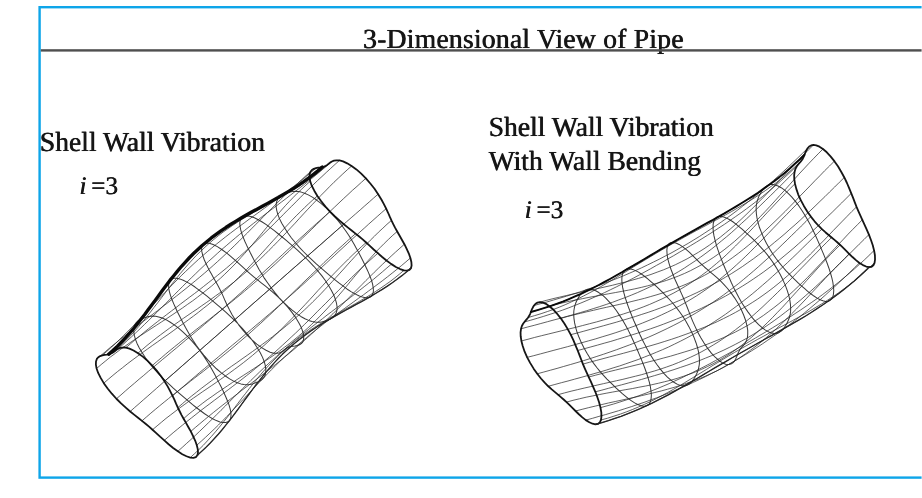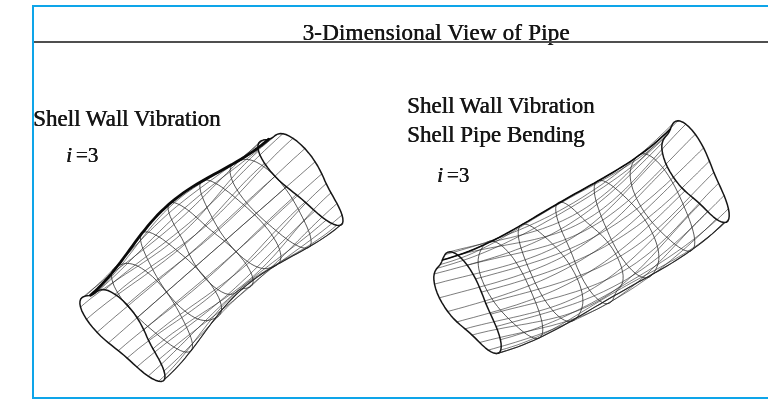--- a/index.html
+++ b/index.html
@@ -45,21 +45,21 @@
   <div class="title-divider"></div>
 </div>
 
 <div class="panel-label label-left">
   <div>Shell Wall Vibration</div>
 </div>
 <div class="mode mode-left"><span class="sym">i</span><span>=3</span></div>
 
 <div class="panel-label label-right">
   <div>Shell Wall Vibration</div>
-  <div>Shell Pipe Bending</div>
+  <div>With Wall Bending</div>
 </div>
 <div class="mode mode-right"><span class="sym">i</span><span>=3</span></div>
 
 <svg class="wire" width="768" height="415" viewBox="0 0 768 415">
   <g>
       <path d="M164.5 379.4L168.1 376.1L171.7 372.7L175.2 369.2L178.5 365.6L181.9 361.9L185.1 358.1L188.2 354.2L191.4 350.3L194.4 346.3L197.4 342.3L200.4 338.2L203.4 334.1L206.4 330.0L209.4 326.0L212.4 321.9L215.5 318.0L218.6 314.0L221.7 310.1L225.0 306.3L228.3 302.6L231.7 299.0L235.1 295.5L238.7 292.1L242.4 288.8L246.1 285.6L250.0 282.5L253.9 279.5L257.9 276.6L262.1 273.8L266.2 271.1L270.5 268.5L274.8 266.0L279.2 263.4L283.6 261.0L288.0 258.5L292.4 256.1L296.8 253.7L301.3 251.3L305.7 248.8L310.0 246.3L314.3 243.7L318.6 241.1L322.8 238.4L326.9 235.6L330.9 232.7L334.9 229.7L338.7 226.6L342.5 223.4M164.0 371.0L167.7 367.7L171.3 364.4L174.9 361.0L178.5 357.6L182.0 354.2L185.5 350.7L188.9 347.2L192.4 343.7L195.7 340.1L199.1 336.6L202.5 333.0L205.9 329.4L209.2 325.9L212.6 322.3L216.0 318.7L219.4 315.2L222.8 311.6L226.2 308.1L229.7 304.7L233.2 301.2L236.8 297.8L240.4 294.5L244.0 291.2L247.7 287.9L251.4 284.7L255.2 281.5L259.0 278.3L262.9 275.2L266.8 272.2L270.7 269.1L274.7 266.1L278.7 263.2L282.7 260.2L286.8 257.3L290.8 254.4L294.9 251.4L298.9 248.5L303.0 245.6L307.0 242.6L311.0 239.7L315.0 236.7L319.0 233.7L322.9 230.7L326.8 227.6L330.7 224.5L334.5 221.4L338.3 218.2L342.0 215.0M159.0 359.5L162.7 356.3L166.5 353.1L170.3 349.9L174.1 346.8L178.0 343.6L181.9 340.5L185.8 337.4L189.7 334.4L193.7 331.3L197.7 328.3L201.6 325.2L205.6 322.2L209.6 319.2L213.6 316.1L217.6 313.1L221.5 310.0L225.5 307.0L229.4 303.9L233.3 300.8L237.1 297.6L241.0 294.5L244.8 291.3L248.5 288.1L252.3 284.9L256.0 281.6L259.6 278.3L263.2 275.0L266.8 271.6L270.4 268.3L273.9 264.9L277.4 261.5L280.9 258.0L284.3 254.6L287.8 251.1L291.2 247.7L294.6 244.2L298.1 240.7L301.5 237.3L304.9 233.8L308.4 230.4L311.9 226.9L315.4 223.5L318.9 220.1L322.4 216.8L326.0 213.4L329.6 210.1L333.3 206.8L337.0 203.5M153.0 348.9L156.7 345.6L160.6 342.5L164.5 339.4L168.5 336.3L172.6 333.2L176.8 330.3L181.0 327.3L185.3 324.4L189.6 321.5L193.9 318.6L198.3 315.8L202.7 312.9L207.1 310.1L211.5 307.2L215.9 304.3L220.2 301.4L224.5 298.5L228.7 295.6L232.9 292.6L236.9 289.5L241.0 286.5L244.9 283.3L248.7 280.2L252.5 276.9L256.1 273.7L259.7 270.3L263.2 267.0L266.6 263.5L269.9 260.1L273.2 256.6L276.4 253.0L279.5 249.4L282.6 245.8L285.7 242.2L288.7 238.6L291.7 234.9L294.7 231.3L297.8 227.6L300.8 224.0L303.9 220.4L307.1 216.8L310.3 213.3L313.5 209.7L316.8 206.3L320.2 202.9L323.7 199.5L327.3 196.1L331.0 192.9M148.2 339.7L152.0 336.4L155.8 333.2L159.7 330.0L163.7 326.9L167.7 323.7L171.8 320.6L176.0 317.5L180.2 314.4L184.5 311.4L188.7 308.3L193.0 305.2L197.4 302.2L201.7 299.1L206.0 296.1L210.3 293.0L214.5 290.0L218.7 286.9L222.9 283.8L227.0 280.7L231.0 277.5L235.0 274.4L238.9 271.2L242.7 268.0L246.5 264.7L250.2 261.5L253.8 258.2L257.3 254.9L260.7 251.5L264.1 248.2L267.4 244.8L270.6 241.4L273.8 238.0L277.0 234.5L280.1 231.1L283.3 227.6L286.4 224.2L289.5 220.7L292.6 217.3L295.7 213.9L298.9 210.4L302.1 207.0L305.3 203.6L308.6 200.2L312.0 196.9L315.4 193.5L319.0 190.2L322.5 186.9L326.2 183.7M143.8 329.9L147.5 326.6L151.3 323.4L155.1 320.1L158.9 316.8L162.7 313.6L166.5 310.3L170.4 307.1L174.3 303.8L178.2 300.6L182.1 297.3L186.0 294.0L189.9 290.8L193.8 287.5L197.7 284.3L201.6 281.0L205.5 277.7L209.4 274.5L213.2 271.2L217.1 268.0L220.9 264.7L224.7 261.5L228.5 258.2L232.2 254.9L236.0 251.7L239.7 248.4L243.3 245.2L247.0 242.0L250.6 238.7L254.2 235.5L257.7 232.2L261.3 229.0L264.8 225.7L268.4 222.5L271.9 219.3L275.4 216.0L278.9 212.8L282.4 209.5L285.9 206.3L289.4 203.1L292.9 199.8L296.5 196.6L300.0 193.3L303.6 190.1L307.2 186.8L310.8 183.6L314.4 180.4L318.1 177.1L321.8 173.9M137.1 317.8L140.8 314.5L144.5 311.3L148.2 308.1L151.8 304.9L155.5 301.7L159.1 298.5L162.8 295.3L166.4 292.1L170.0 288.9L173.6 285.8L177.2 282.6L180.8 279.5L184.4 276.3L188.0 273.1L191.6 270.0L195.3 266.8L198.9 263.6L202.5 260.4L206.2 257.2L209.8 254.0L213.5 250.8L217.1 247.6L220.8 244.4L224.5 241.1L228.2 237.9L232.0 234.6L235.7 231.3L239.5 228.0L243.2 224.7L247.0 221.4L250.8 218.1L254.6 214.8L258.4 211.5L262.2 208.1L266.0 204.8L269.8 201.5L273.6 198.1L277.4 194.8L281.2 191.4L285.0 188.1L288.8 184.8L292.6 181.5L296.4 178.2L300.2 174.9L303.9 171.6L307.7 168.3L311.4 165.0L315.1 161.8M126.9 304.6L130.6 301.4L134.3 298.3L138.0 295.1L141.6 292.1L145.3 289.1L149.0 286.1L152.6 283.2L156.3 280.3L159.9 277.5L163.5 274.6L167.2 271.8L170.8 269.0L174.4 266.2L178.0 263.3L181.7 260.5L185.3 257.6L188.9 254.8L192.6 251.8L196.2 248.9L199.9 245.9L203.6 242.8L207.3 239.7L211.0 236.5L214.7 233.3L218.4 230.0L222.1 226.7L225.8 223.3L229.6 219.9L233.3 216.4L237.1 212.8L240.9 209.3L244.6 205.6L248.4 202.0L252.2 198.3L256.0 194.7L259.8 191.0L263.6 187.3L267.4 183.6L271.1 180.0L274.9 176.3L278.7 172.7L282.5 169.1L286.2 165.6L290.0 162.1L293.7 158.6L297.5 155.3L301.2 151.9L304.9 148.6M115.0 294.3L118.8 291.1L122.5 287.9L126.2 284.9L130.0 281.9L133.8 279.0L137.6 276.2L141.4 273.4L145.2 270.7L149.0 268.0L152.8 265.3L156.6 262.7L160.4 260.1L164.3 257.5L168.1 254.8L171.9 252.2L175.7 249.5L179.5 246.7L183.3 244.0L187.1 241.1L190.9 238.2L194.7 235.3L198.4 232.2L202.1 229.1L205.9 225.9L209.6 222.6L213.2 219.2L216.9 215.8L220.6 212.2L224.2 208.6L227.8 205.0L231.5 201.2L235.1 197.5L238.7 193.7L242.3 189.8L245.9 186.0L249.4 182.1L253.0 178.2L256.6 174.3L260.2 170.5L263.8 166.7L267.4 162.9L271.1 159.2L274.7 155.5L278.3 151.9L282.0 148.4L285.7 144.9L289.3 141.6L293.0 138.3M104.9 289.7L108.7 286.5L112.4 283.3L116.2 280.2L119.9 277.1L123.7 274.0L127.5 271.0L131.3 268.0L135.2 265.0L139.0 262.1L142.8 259.2L146.7 256.3L150.5 253.3L154.4 250.4L158.2 247.5L162.1 244.6L165.9 241.7L169.7 238.7L173.5 235.7L177.3 232.7L181.1 229.6L184.9 226.5L188.7 223.4L192.4 220.2L196.1 217.0L199.8 213.7L203.5 210.4L207.1 207.0L210.8 203.6L214.4 200.2L218.0 196.7L221.6 193.2L225.2 189.7L228.8 186.1L232.4 182.5L236.0 178.9L239.5 175.3L243.1 171.8L246.7 168.2L250.2 164.6L253.8 161.0L257.4 157.5L261.0 154.0L264.6 150.5L268.3 147.1L271.9 143.7L275.6 140.3L279.2 137.0L282.9 133.7M98.6 290.6L102.3 287.3L105.9 284.0L109.6 280.7L113.2 277.3L116.8 273.9L120.4 270.4L124.0 266.9L127.5 263.4L131.1 259.9L134.6 256.4L138.2 252.8L141.7 249.3L145.2 245.7L148.8 242.1L152.3 238.6L155.8 235.1L159.4 231.6L163.0 228.1L166.6 224.6L170.2 221.2L173.8 217.8L177.5 214.5L181.1 211.2L184.8 207.9L188.6 204.7L192.3 201.5L196.1 198.3L199.8 195.2L203.7 192.1L207.5 189.1L211.3 186.1L215.2 183.1L219.0 180.1L222.9 177.1L226.8 174.2L230.7 171.3L234.6 168.3L238.5 165.4L242.3 162.4L246.2 159.4L250.1 156.4L253.9 153.4L257.7 150.4L261.5 147.3L265.3 144.2L269.1 141.0L272.8 137.8L276.6 134.6M94.7 293.4L98.4 290.1L101.9 286.7L105.5 283.2L108.9 279.6L112.3 275.9L115.6 272.1L118.8 268.2L122.0 264.3L125.2 260.3L128.3 256.2L131.5 252.2L134.6 248.1L137.7 244.0L140.8 239.9L143.9 235.9L147.1 231.9L150.3 227.9L153.5 224.1L156.8 220.3L160.2 216.6L163.6 212.9L167.2 209.4L170.8 206.0L174.4 202.7L178.2 199.5L182.0 196.4L185.9 193.4L189.9 190.6L193.9 187.8L198.0 185.1L202.2 182.4L206.4 179.9L210.7 177.4L214.9 174.9L219.2 172.5L223.6 170.1L227.9 167.7L232.2 165.2L236.5 162.8L240.7 160.3L244.9 157.7L249.1 155.1L253.2 152.4L257.2 149.6L261.2 146.7L265.1 143.7L268.9 140.6L272.7 137.4M90.6 295.2L94.3 291.9L97.9 288.5L101.3 285.0L104.7 281.4L108.0 277.7L111.3 273.9L114.4 270.0L117.5 266.0L120.6 262.1L123.6 258.0L126.6 254.0L129.6 249.9L132.6 245.8L135.6 241.7L138.6 237.7L141.6 233.7L144.8 229.8L147.9 225.9L151.1 222.1L154.5 218.4L157.8 214.8L161.3 211.3L164.9 207.9L168.5 204.6L172.3 201.4L176.1 198.3L180.1 195.3L184.1 192.4L188.2 189.6L192.4 186.9L196.7 184.3L201.0 181.7L205.3 179.2L209.7 176.7L214.2 174.3L218.6 171.9L223.0 169.5L227.4 167.0L231.8 164.6L236.2 162.0L240.5 159.5L244.8 156.9L248.9 154.2L253.1 151.4L257.1 148.5L261.0 145.5L264.9 142.4L268.6 139.2M85.3 296.1L89.0 292.8L92.6 289.5L96.2 286.2L99.8 282.8L103.3 279.3L106.8 275.9L110.2 272.4L113.6 268.8L117.0 265.3L120.4 261.7L123.8 258.1L127.1 254.6L130.5 251.0L133.9 247.4L137.3 243.9L140.6 240.3L144.1 236.8L147.5 233.3L151.0 229.8L154.5 226.4L158.1 223.0L161.7 219.6L165.3 216.3L169.0 213.0L172.7 209.8L176.5 206.6L180.3 203.5L184.2 200.4L188.1 197.3L192.0 194.3L196.0 191.3L200.0 188.3L204.0 185.4L208.0 182.4L212.1 179.5L216.1 176.6L220.2 173.6L224.2 170.7L228.3 167.8L232.3 164.8L236.3 161.9L240.3 158.9L244.2 155.8L248.1 152.8L252.0 149.7L255.8 146.5L259.6 143.3L263.3 140.1M80.7 299.1L84.5 295.9L88.2 292.7L92.0 289.5L95.9 286.4L99.7 283.2L103.6 280.1L107.5 277.0L111.5 274.0L115.4 270.9L119.4 267.9L123.4 264.8L127.4 261.8L131.4 258.8L135.3 255.7L139.3 252.7L143.3 249.6L147.2 246.6L151.1 243.5L155.0 240.4L158.9 237.2L162.7 234.1L166.5 230.9L170.3 227.7L174.0 224.5L177.7 221.2L181.4 217.9L185.0 214.6L188.6 211.2L192.1 207.9L195.6 204.5L199.1 201.1L202.6 197.6L206.1 194.2L209.5 190.7L212.9 187.3L216.4 183.8L219.8 180.3L223.2 176.9L226.7 173.4L230.1 170.0L233.6 166.5L237.1 163.1L240.6 159.7L244.2 156.4L247.8 153.0L251.4 149.7L255.0 146.4L258.7 143.1M80.5 307.1L84.3 303.8L88.1 300.7L92.0 297.5L96.1 294.5L100.1 291.4L104.3 288.4L108.5 285.5L112.8 282.6L117.1 279.7L121.5 276.8L125.9 273.9L130.3 271.1L134.7 268.2L139.1 265.4L143.4 262.5L147.7 259.6L152.0 256.7L156.2 253.7L160.4 250.8L164.5 247.7L168.5 244.6L172.4 241.5L176.3 238.4L180.0 235.1L183.7 231.9L187.3 228.5L190.8 225.1L194.2 221.7L197.5 218.3L200.7 214.7L203.9 211.2L207.1 207.6L210.2 204.0L213.2 200.4L216.3 196.7L219.3 193.1L222.3 189.4L225.3 185.8L228.4 182.2L231.5 178.6L234.6 175.0L237.8 171.4L241.1 167.9L244.4 164.5L247.8 161.0L251.3 157.7L254.9 154.3L258.5 151.1M86.5 319.3L90.3 316.0L94.1 312.8L98.0 309.6L102.0 306.5L106.0 303.3L110.1 300.2L114.3 297.1L118.5 294.0L122.7 291.0L127.0 287.9L131.3 284.9L135.6 281.8L140.0 278.8L144.3 275.7L148.5 272.6L152.8 269.6L157.0 266.5L161.2 263.4L165.3 260.3L169.3 257.1L173.3 254.0L177.2 250.8L181.0 247.6L184.8 244.3L188.5 241.1L192.0 237.8L195.6 234.5L199.0 231.1L202.4 227.8L205.7 224.4L208.9 221.0L212.1 217.6L215.3 214.1L218.4 210.7L221.5 207.3L224.6 203.8L227.7 200.4L230.9 196.9L234.0 193.5L237.2 190.0L240.4 186.6L243.6 183.2L246.9 179.8L250.3 176.5L253.7 173.1L257.2 169.8L260.8 166.5L264.5 163.3M97.0 332.3L100.8 329.1L104.5 325.8L108.3 322.5L112.1 319.3L115.9 316.0L119.8 312.8L123.6 309.5L127.5 306.3L131.4 303.0L135.3 299.7L139.2 296.5L143.1 293.2L147.0 290.0L150.9 286.7L154.8 283.4L158.7 280.2L162.6 276.9L166.5 273.7L170.3 270.4L174.1 267.2L177.9 263.9L181.7 260.6L185.5 257.4L189.2 254.1L192.9 250.9L196.6 247.6L200.2 244.4L203.8 241.2L207.4 237.9L211.0 234.7L214.5 231.4L218.1 228.2L221.6 224.9L225.1 221.7L228.6 218.5L232.1 215.2L235.6 212.0L239.1 208.7L242.6 205.5L246.2 202.3L249.7 199.0L253.3 195.8L256.8 192.5L260.4 189.3L264.0 186.0L267.7 182.8L271.3 179.6L275.0 176.3M108.5 342.9L112.2 339.6L115.9 336.4L119.5 333.2L123.2 330.0L126.8 326.8L130.5 323.6L134.1 320.4L137.7 317.2L141.4 314.0L145.0 310.9L148.6 307.7L152.2 304.5L155.8 301.4L159.4 298.2L163.0 295.1L166.6 291.9L170.2 288.7L173.9 285.5L177.5 282.3L181.2 279.1L184.8 275.9L188.5 272.7L192.2 269.5L195.9 266.2L199.6 263.0L203.3 259.7L207.1 256.4L210.8 253.1L214.6 249.8L218.4 246.5L222.2 243.2L226.0 239.9L229.8 236.6L233.6 233.2L237.4 229.9L241.2 226.5L245.0 223.2L248.8 219.9L252.6 216.5L256.4 213.2L260.2 209.9L264.0 206.6L267.8 203.3L271.5 200.0L275.3 196.7L279.0 193.4L282.8 190.1L286.5 186.9M118.3 350.7L122.0 347.5L125.7 344.3L129.4 341.2L133.1 338.1L136.8 335.1L140.4 332.2L144.1 329.2L147.7 326.4L151.3 323.5L155.0 320.7L158.6 317.8L162.2 315.0L165.8 312.2L169.5 309.4L173.1 306.5L176.7 303.7L180.4 300.8L184.0 297.9L187.7 294.9L191.4 291.9L195.0 288.9L198.7 285.7L202.4 282.6L206.1 279.4L209.8 276.1L213.5 272.7L217.3 269.4L221.0 265.9L224.8 262.4L228.5 258.9L232.3 255.3L236.1 251.7L239.9 248.0L243.6 244.4L247.4 240.7L251.2 237.0L255.0 233.3L258.8 229.7L262.6 226.0L266.4 222.4L270.1 218.7L273.9 215.2L277.7 211.6L281.4 208.1L285.2 204.7L288.9 201.3L292.6 198.0L296.3 194.7M127.1 358.1L130.9 354.9L134.6 351.8L138.3 348.7L142.1 345.8L145.9 342.9L149.7 340.0L153.5 337.3L157.3 334.5L161.1 331.8L164.9 329.2L168.7 326.5L172.6 323.9L176.4 321.3L180.2 318.7L184.0 316.0L187.8 313.3L191.6 310.6L195.4 307.8L199.2 305.0L203.0 302.1L206.8 299.1L210.5 296.1L214.2 292.9L218.0 289.7L221.7 286.4L225.3 283.1L229.0 279.6L232.7 276.1L236.3 272.5L239.9 268.8L243.6 265.1L247.2 261.3L250.8 257.5L254.4 253.7L258.0 249.8L261.6 245.9L265.1 242.0L268.7 238.2L272.3 234.3L275.9 230.5L279.5 226.8L283.2 223.0L286.8 219.4L290.4 215.8L294.1 212.2L297.8 208.8L301.4 205.4L305.1 202.1M136.9 367.0L140.6 363.8L144.3 360.6L148.1 357.5L151.9 354.4L155.7 351.3L159.5 348.3L163.3 345.3L167.1 342.3L170.9 339.4L174.8 336.5L178.6 333.6L182.5 330.7L186.3 327.7L190.2 324.8L194.0 321.9L197.8 319.0L201.7 316.0L205.5 313.0L209.3 310.0L213.1 306.9L216.8 303.8L220.6 300.7L224.3 297.5L228.1 294.3L231.8 291.0L235.4 287.7L239.1 284.3L242.7 280.9L246.4 277.5L250.0 274.0L253.6 270.5L257.2 267.0L260.8 263.4L264.3 259.8L267.9 256.2L271.5 252.7L275.0 249.1L278.6 245.5L282.2 241.9L285.8 238.3L289.4 234.8L293.0 231.3L296.6 227.8L300.2 224.4L303.9 221.0L307.5 217.6L311.2 214.3L314.9 211.0M148.2 376.1L151.9 372.8L155.5 369.5L159.2 366.2L162.8 362.8L166.4 359.4L170.0 355.9L173.6 352.4L177.2 348.9L180.7 345.4L184.2 341.9L187.8 338.3L191.3 334.7L194.8 331.2L198.4 327.6L201.9 324.1L205.5 320.6L209.0 317.1L212.6 313.6L216.2 310.1L219.8 306.7L223.4 303.3L227.1 300.0L230.7 296.7L234.4 293.4L238.2 290.2L241.9 287.0L245.7 283.8L249.5 280.7L253.3 277.6L257.1 274.6L260.9 271.6L264.8 268.6L268.7 265.6L272.5 262.6L276.4 259.7L280.3 256.7L284.2 253.8L288.1 250.9L292.0 247.9L295.8 244.9L299.7 241.9L303.5 238.9L307.3 235.9L311.2 232.8L314.9 229.7L318.7 226.5L322.4 223.3L326.2 220.1M158.6 381.3L162.2 378.0L165.8 374.6L169.4 371.1L172.8 367.4L176.2 363.7L179.5 359.9L182.7 356.1L185.9 352.1L189.1 348.1L192.2 344.1L195.3 340.0L198.4 335.9L201.5 331.8L204.7 327.8L207.8 323.7L211.0 319.7L214.2 315.8L217.4 311.9L220.7 308.1L224.1 304.4L227.5 300.8L231.1 297.3L234.6 293.9L238.3 290.6L242.1 287.4L245.9 284.3L249.8 281.3L253.8 278.4L257.8 275.6L261.9 272.9L266.1 270.3L270.3 267.7L274.5 265.2L278.8 262.8L283.1 260.3L287.4 257.9L291.8 255.5L296.1 253.1L300.3 250.6L304.6 248.1L308.8 245.6L313.0 242.9L317.1 240.2L321.1 237.4L325.1 234.6L329.0 231.6L332.8 228.5L336.6 225.3" fill="none" stroke="#232323" stroke-width="0.7" stroke-linejoin="round" stroke-linecap="round" stroke-opacity="0.85"></path>
       <path d="M191.4 350.3L192.2 348.5L192.5 346.3L192.4 343.7L191.8 340.8L190.9 337.6L189.7 334.4L188.3 331.0L186.8 327.7L185.3 324.4L183.6 321.1L181.9 317.8L180.2 314.4L178.4 311.0L176.4 307.5L174.3 303.8L171.9 300.0L169.3 296.1L166.4 292.1L163.2 288.1L159.8 284.1L156.3 280.3L152.6 276.7L148.8 273.5L145.2 270.7L141.6 268.3L138.3 266.4L135.2 265.0L132.3 264.1L129.8 263.6L127.5 263.4L125.5 263.5L123.7 263.8L122.0 264.3L120.5 264.8L119.0 265.4L117.5 266.0L116.1 266.8L114.8 267.7L113.6 268.8L112.6 270.2L111.9 271.9L111.5 274.0L111.5 276.4L111.9 279.3L112.8 282.6L114.2 286.2L116.1 290.0L118.5 294.0L121.2 298.2L124.2 302.3L127.5 306.3L130.9 310.1L134.3 313.8L137.7 317.2L141.1 320.4L144.4 323.5L147.7 326.4L150.9 329.1L154.1 331.8L157.3 334.5L160.5 337.2L163.8 339.8L167.1 342.3L170.5 344.8L173.8 347.0L177.2 348.9L180.3 350.5L183.3 351.6L185.9 352.1L188.2 352.1L190.0 351.5L191.4 350.3ZM215.5 318.0L216.9 317.2L218.2 316.3L219.4 315.2L220.4 313.8L221.1 312.1L221.5 310.0L221.5 307.6L221.1 304.7L220.2 301.4L218.8 297.8L216.9 294.0L214.5 290.0L211.8 285.8L208.8 281.7L205.5 277.7L202.1 273.9L198.7 270.2L195.3 266.8L191.9 263.6L188.6 260.5L185.3 257.6L182.1 254.9L178.9 252.2L175.7 249.5L172.5 246.8L169.2 244.2L165.9 241.7L162.5 239.2L159.2 237.0L155.8 235.1L152.7 233.5L149.7 232.4L147.1 231.9L144.8 231.9L143.0 232.5L141.6 233.7L140.8 235.5L140.5 237.7L140.6 240.3L141.2 243.2L142.1 246.4L143.3 249.6L144.7 253.0L146.2 256.3L147.7 259.6L149.4 262.9L151.1 266.2L152.8 269.6L154.6 273.0L156.6 276.5L158.7 280.2L161.1 284.0L163.7 287.9L166.6 291.9L169.8 295.9L173.2 299.9L176.7 303.7L180.4 307.3L184.2 310.5L187.8 313.3L191.4 315.7L194.7 317.6L197.8 319.0L200.7 319.9L203.2 320.4L205.5 320.6L207.5 320.5L209.3 320.2L211.0 319.7L212.5 319.2L214.0 318.6L215.5 318.0ZM242.4 288.8L244.0 288.5L245.8 288.3L247.7 287.9L249.5 287.3L251.1 286.3L252.3 284.9L253.0 282.8L253.1 280.2L252.5 276.9L251.2 273.2L249.1 269.1L246.5 264.7L243.3 260.3L239.8 255.9L236.0 251.7L232.1 247.8L228.2 244.3L224.5 241.1L221.0 238.3L217.7 235.7L214.7 233.3L211.7 230.9L208.8 228.5L205.9 225.9L202.8 223.1L199.6 220.1L196.1 217.0L192.5 213.8L188.7 210.7L184.8 207.9L181.1 205.5L177.6 203.8L174.4 202.7L171.8 202.5L169.8 203.1L168.5 204.6L168.0 206.8L168.2 209.7L169.0 213.0L170.3 216.7L172.1 220.6L174.0 224.5L176.1 228.2L178.1 231.8L180.0 235.1L181.8 238.3L183.3 241.3L184.8 244.3L186.2 247.4L187.6 250.7L189.2 254.1L191.1 257.9L193.3 262.0L195.9 266.2L198.9 270.7L202.4 275.1L206.1 279.4L210.0 283.3L214.0 286.8L218.0 289.7L221.7 291.9L225.1 293.5L228.1 294.3L230.6 294.4L232.7 294.1L234.4 293.4L235.9 292.5L237.1 291.5L238.3 290.6L239.5 289.8L240.9 289.2L242.4 288.8ZM274.8 266.0L276.2 265.2L277.5 264.3L278.7 263.2L279.7 261.8L280.4 260.1L280.9 258.0L280.9 255.6L280.4 252.7L279.5 249.4L278.1 245.8L276.2 242.0L273.8 238.0L271.1 233.8L268.1 229.7L264.8 225.7L261.5 221.9L258.0 218.2L254.6 214.8L251.2 211.6L247.9 208.5L244.6 205.6L241.4 202.9L238.3 200.2L235.1 197.5L231.8 194.8L228.6 192.2L225.2 189.7L221.9 187.2L218.5 185.0L215.2 183.1L212.0 181.5L209.1 180.4L206.4 179.9L204.1 179.9L202.3 180.5L201.0 181.7L200.2 183.5L199.8 185.7L200.0 188.3L200.5 191.2L201.4 194.4L202.6 197.6L204.0 201.0L205.5 204.3L207.1 207.6L208.7 210.9L210.4 214.2L212.1 217.6L214.0 221.0L215.9 224.5L218.1 228.2L220.4 232.0L223.1 235.9L226.0 239.9L229.1 243.9L232.5 247.9L236.1 251.7L239.8 255.3L243.5 258.5L247.2 261.3L250.7 263.7L254.1 265.6L257.2 267.0L260.0 267.9L262.5 268.4L264.8 268.6L266.8 268.5L268.6 268.2L270.3 267.7L271.9 267.2L273.4 266.6L274.8 266.0ZM310.0 246.3L310.8 244.5L311.2 242.3L311.0 239.7L310.5 236.8L309.6 233.6L308.4 230.4L307.0 227.0L305.5 223.7L303.9 220.4L302.3 217.1L300.6 213.8L298.9 210.4L297.0 207.0L295.1 203.5L292.9 199.8L290.6 196.0L287.9 192.1L285.0 188.1L281.9 184.1L278.5 180.1L274.9 176.3L271.2 172.7L267.5 169.5L263.8 166.7L260.3 164.3L256.9 162.4L253.8 161.0L251.0 160.1L248.5 159.6L246.2 159.4L244.2 159.5L242.4 159.8L240.7 160.3L239.1 160.8L237.6 161.4L236.2 162.0L234.8 162.8L233.5 163.7L232.3 164.8L231.3 166.2L230.6 167.9L230.1 170.0L230.1 172.4L230.6 175.3L231.5 178.6L232.9 182.2L234.8 186.0L237.2 190.0L239.9 194.2L242.9 198.3L246.2 202.3L249.5 206.1L253.0 209.8L256.4 213.2L259.8 216.4L263.1 219.5L266.4 222.4L269.6 225.1L272.7 227.8L275.9 230.5L279.2 233.2L282.4 235.8L285.8 238.3L289.1 240.8L292.5 243.0L295.8 244.9L299.0 246.5L301.9 247.6L304.6 248.1L306.9 248.1L308.7 247.5L310.0 246.3Z" fill="none" stroke="#232323" stroke-width="0.85" stroke-linejoin="round" stroke-linecap="round" stroke-opacity="0.9"></path>
       <path d="M164.5 379.4L165.0 377.2L164.8 374.3L164.0 371.0L162.7 367.3L160.9 363.4L159.0 359.5L156.9 355.8L154.9 352.2L153.0 348.9L151.2 345.7L149.7 342.7L148.2 339.7L146.8 336.6L145.4 333.3L143.8 329.9L141.9 326.1L139.7 322.0L137.1 317.8L134.1 313.3L130.6 308.9L126.9 304.6L123.0 300.7L119.0 297.2L115.0 294.3L111.3 292.1L107.9 290.5L104.9 289.7L102.4 289.6L100.3 289.9L98.6 290.6L97.1 291.5L95.9 292.5L94.7 293.4L93.5 294.2L92.1 294.8L90.6 295.2L89.0 295.5L87.2 295.7L85.3 296.1L83.5 296.7L81.9 297.7L80.7 299.1L80.0 301.2L79.9 303.8L80.5 307.1L81.8 310.8L83.9 314.9L86.5 319.3L89.7 323.7L93.2 328.1L97.0 332.3L100.9 336.2L104.8 339.7L108.5 342.9L112.0 345.7L115.3 348.3L118.3 350.7L121.3 353.1L124.2 355.5L127.1 358.1L130.2 360.9L133.4 363.9L136.9 367.0L140.5 370.2L144.3 373.3L148.2 376.1L151.9 378.5L155.4 380.2L158.6 381.3L161.2 381.5L163.2 380.9L164.5 379.4ZM342.5 223.4L343.0 221.2L342.8 218.3L342.0 215.0L340.7 211.3L338.9 207.4L337.0 203.5L334.9 199.8L332.9 196.2L331.0 192.9L329.2 189.7L327.7 186.7L326.2 183.7L324.8 180.6L323.4 177.3L321.8 173.9L319.9 170.1L317.7 166.0L315.1 161.8L312.1 157.3L308.6 152.9L304.9 148.6L301.0 144.7L297.0 141.2L293.0 138.3L289.3 136.1L285.9 134.5L282.9 133.7L280.4 133.6L278.3 133.9L276.6 134.6L275.1 135.5L273.9 136.5L272.7 137.4L271.5 138.2L270.1 138.8L268.6 139.2L267.0 139.5L265.2 139.7L263.3 140.1L261.5 140.7L259.9 141.7L258.7 143.1L258.0 145.2L257.9 147.8L258.5 151.1L259.8 154.8L261.9 158.9L264.5 163.3L267.7 167.7L271.2 172.1L275.0 176.3L278.9 180.2L282.8 183.7L286.5 186.9L290.0 189.7L293.3 192.3L296.3 194.7L299.3 197.1L302.2 199.5L305.1 202.1L308.2 204.9L311.4 207.9L314.9 211.0L318.5 214.2L322.3 217.3L326.2 220.1L329.9 222.5L333.4 224.2L336.6 225.3L339.2 225.5L341.2 224.9L342.5 223.4Z" fill="none" stroke="#0a0a0a" stroke-width="1.5" stroke-linejoin="round" stroke-linecap="round" stroke-opacity="0.95"></path>
       <path d="M164.5 379.4L168.1 376.1L171.7 372.7L175.2 369.2L178.5 365.6L181.9 361.9L185.1 358.1L188.2 354.2L191.4 350.3L194.4 346.3L197.4 342.3L200.4 338.2L203.4 334.1L206.4 330.0L209.4 326.0L212.4 321.9L215.5 318.0L218.6 314.0L221.7 310.1L225.0 306.3L228.3 302.6L231.7 299.0L235.1 295.5L238.7 292.1L242.4 288.8L246.1 285.6L250.0 282.5L253.9 279.5L257.9 276.6L262.1 273.8L266.2 271.1L270.5 268.5L274.8 266.0L279.2 263.4L283.6 261.0L288.0 258.5L292.4 256.1L296.8 253.7L301.3 251.3L305.7 248.8L310.0 246.3L314.3 243.7L318.6 241.1L322.8 238.4L326.9 235.6L330.9 232.7L334.9 229.7L338.7 226.6L342.5 223.4" fill="none" stroke="#232323" stroke-width="1.1" stroke-linejoin="round" stroke-linecap="round" stroke-opacity="0.95"></path>
       <path d="M90.6 295.2L94.3 291.9L97.9 288.5L101.3 285.0L104.7 281.4L108.0 277.7L111.3 273.9L114.4 270.0L117.5 266.0L120.6 262.1L123.6 258.0L126.6 254.0L129.6 249.9L132.6 245.8L135.6 241.7L138.6 237.7L141.6 233.7L144.8 229.8L147.9 225.9L151.1 222.1L154.5 218.4L157.8 214.8L161.3 211.3L164.9 207.9L168.5 204.6L172.3 201.4L176.1 198.3L180.1 195.3L184.1 192.4L188.2 189.6L192.4 186.9L196.7 184.3L201.0 181.7L205.3 179.2L209.7 176.7L214.2 174.3L218.6 171.9L223.0 169.5L227.4 167.0L231.8 164.6L236.2 162.0L240.5 159.5L244.8 156.9L248.9 154.2L253.1 151.4L257.1 148.5L261.0 145.5L264.9 142.4L268.6 139.2" fill="none" stroke="#0a0a0a" stroke-width="2.8" stroke-linejoin="round" stroke-linecap="round" stroke-opacity="1"></path>

